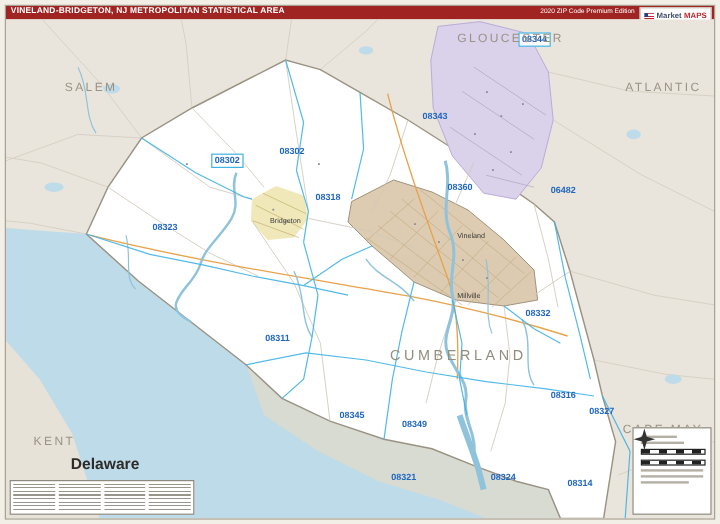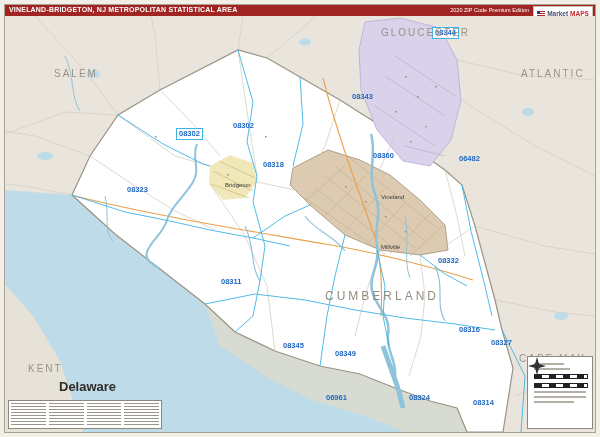--- a/index.html
+++ b/index.html
@@ -200,21 +200,21 @@
           <span class="zip" style="left: 258px; top: 145px;">08318</span>
           <span class="zip" style="left: 122px; top: 170px;">08323</span>
           <span class="zip" style="left: 454px; top: 139px;">06482</span>
           <span class="zip" style="left: 368px; top: 136px;">08360</span>
           <span class="zip" style="left: 433px; top: 241px;">08332</span>
           <span class="zip" style="left: 216px; top: 262px;">08311</span>
           <span class="zip" style="left: 278px; top: 307px; margin-top: 19px;">08345</span>
           <span class="zip" style="left: 330px; top: 334px;">08349</span>
           <span class="zip" style="left: 454px; top: 310px;">08316</span>
           <span class="zip" style="left: 486px; top: 323px;">08327</span>
-          <span class="zip" style="left: 321px; top: 378px;">06961</span>
+          <span class="zip" style="left: 321px; top: 378px;">08321</span>
           <span class="zip" style="left: 404px; top: 378px;">08324</span>
           <span class="zip" style="left: 468px; top: 383px;">08314</span>
         </div>
 
       <div>
           <span class="region s-county" style="left: 49px; top: 53px;">SALEM</span>
           <span class="region s-county" style="left: 376px; top: 12px;">GLOUCESTER</span>
           <span class="region s-county" style="left: 516px; top: 53px;">ATLANTIC</span>
           <span class="region s-county-large" style="left: 320px; top: 274px;">CUMBERLAND</span>
           <span class="region s-county" style="left: 23px; top: 348px;">KENT</span>

